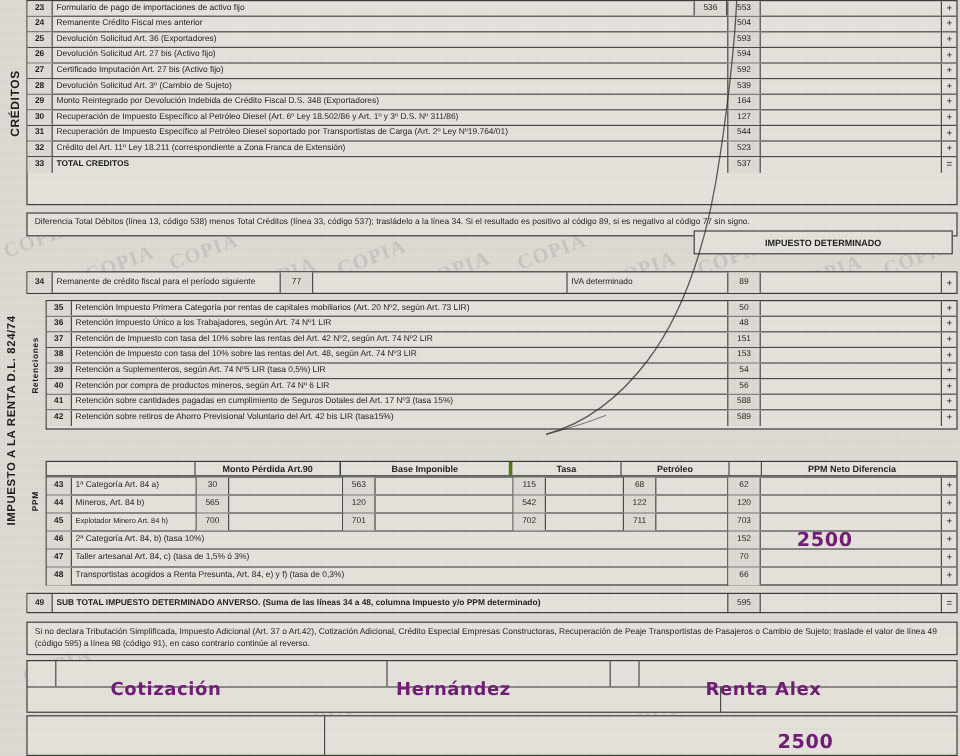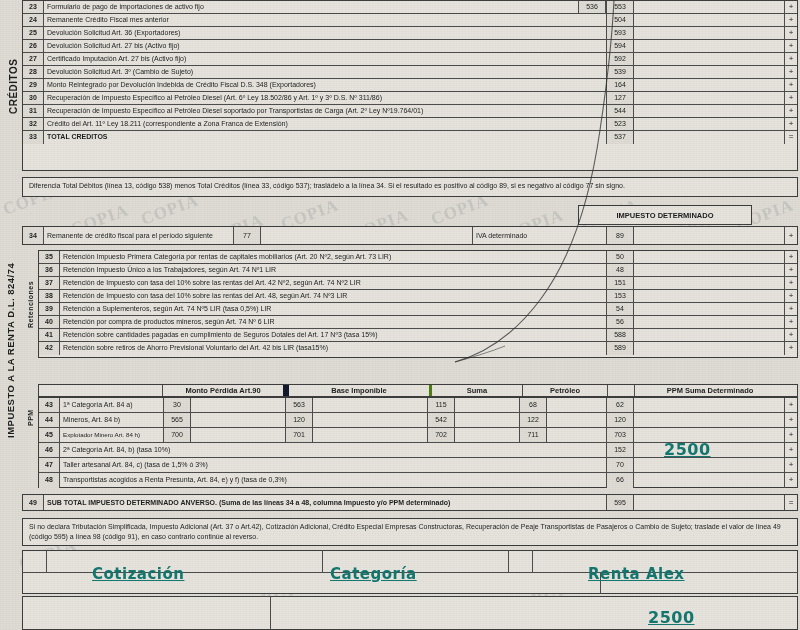--- a/index.html
+++ b/index.html
@@ -126,24 +126,23 @@
     text-align:center;
     font-weight:bold;
     font-size:7.5px;
     line-height:12px;
   }
 
   .handwrite{
     position:absolute;
     font-family:"DejaVu Sans", sans-serif;
     font-weight:bold;
-    color:#0f766e;
+    color:#701a75;
     z-index:40;
     letter-spacing:.5px;
-    text-decoration:underline;
   }
 
   .pen-line{
     position:absolute;
     z-index:35;
     pointer-events:none;
   }
 
   
   .idband{
@@ -279,21 +278,21 @@
       <div class="cplus">=</div>
     </div>
   </div>
 
   <div class="note" style="left:22px;top:177px;width:776px;height:20px;">
     <span>Diferencia Total Débitos (línea 13, código 538) menos Total Créditos (línea 33, código 537); trasládelo a la línea 34. Si el resultado es positivo al código 89, si es negativo al código 77 sin signo.</span>
   </div>
 
   <div class="vlabel" style="left:2px;top:205px;width:16px;height:290px;font-size:9.5px;">IMPUESTO A LA RENTA D.L. 824/74</div>
 
-  <div class="box" style="left:578px;top:205px;width:174px;height:20px;">
+  <div class="box" style="left:578px;top:192px;width:216px;height:20px;">
     <div class="hdrcell" style="line-height:19px;">IMPUESTO DETERMINADO</div>
   </div>
 
   <div class="box" style="left:22px;top:226px;width:776px;height:19px;">
     <div class="row" style="height:17px;border-bottom:none;">
       <div class="cno" style="line-height:17px;">34</div>
       <div class="cdesc" style="flex:0 0 186px;line-height:17px;">Remanente de crédito fiscal para el período siguiente</div>
       <div class="ccode" style="line-height:17px;">77</div>
       <div style="flex:1 1 auto;border-right:1px solid #4a4a4a;"></div>
       <div class="cdesc" style="flex:0 0 130px;line-height:17px;">IVA determinado</div>
@@ -362,26 +361,26 @@
       <div class="ccode">589</div>
       <div class="cval"></div>
       <div class="cplus">+</div>
     </div>
   </div>
 
   <div class="box" style="left:38px;top:384px;width:760px;height:13px;">
     <div class="row" style="height:11px;border-bottom:none;">
       <div class="cno" style="border-right:none;background:transparent;"></div>
       <div class="cdesc" style="flex:0 0 100px;border-right:1px solid #4a4a4a;"></div>
-      <div class="hdrcell" style="flex:0 0 120px;border-right:6px solid #0f172a;line-height:11px;">Monto Pérdida Art.90</div>
+      <div class="hdrcell" style="flex:0 0 120px;border-right:1px solid #0f172a;line-height:11px;">Monto Pérdida Art.90</div>
       <div class="hdrcell" style="flex:0 0 140px;border-right:3px solid #4d7c0f;line-height:11px;">Base Imponible</div>
-      <div class="hdrcell" style="flex:0 0 90px;border-right:1px solid #4a4a4a;line-height:11px;">Suma</div>
+      <div class="hdrcell" style="flex:0 0 90px;border-right:1px solid #4a4a4a;line-height:11px;">Tasa</div>
       <div class="hdrcell" style="flex:1 1 auto;border-right:1px solid #4a4a4a;line-height:11px;">Petróleo</div>
       <div class="ccode" style="border-left:none;line-height:11px;background:transparent;"></div>
-      <div class="hdrcell" style="flex:0 0 150px;line-height:11px;">PPM Suma Determinado</div>
+      <div class="hdrcell" style="flex:0 0 150px;line-height:11px;">PPM Neto Diferencia</div>
       <div class="cplus"></div>
     </div>
   </div>
 
   <div class="vlabel" style="left:24px;top:397px;width:12px;height:42px;font-size:7px;">PPM</div>
 
   <div class="box" style="left:38px;top:397px;width:760px;height:91px;">
 
     <div class="row" style="height:15px;">
       <div class="cno" style="line-height:14px;">43</div>
@@ -497,21 +496,21 @@
   <div style="position:absolute;left:270px;top:596px;width:1px;height:34px;background:#4a4a4a;z-index:11;"></div>
 
   <div class="idcell" style="left:28px;top:618px;width:238px;height:14px;font-size:5.8px;line-height:7px;">Declaro bajo juramento que los datos contenidos en esta declaración son expresión fiel de la verdad</div>
 
   <div class="idcell cen bold" style="left:273px;top:614px;width:18px;height:12px;border-right:1px solid #4a4a4a;line-height:12px;">98</div>
   <div class="idcell bold" style="left:296px;top:614px;width:300px;height:12px;line-height:12px;font-size:7px;">TOTAL A PAGAR DENTRO DEL PLAZO LEGAL</div>
   <div class="idcell cen" style="left:600px;top:612px;width:22px;height:14px;border:1px solid #4a4a4a;background:#dedbd4;line-height:13px;">91</div>
   <div class="idcell" style="left:624px;top:612px;width:168px;height:14px;border:1px solid #4a4a4a;background:#e9e6e0;"></div>
 
   <div class="handwrite" style="left:92px;top:565px;font-size:15px;">Cotización</div>
-  <div class="handwrite" style="left:330px;top:565px;font-size:15px;">Categoría</div>
+  <div class="handwrite" style="left:330px;top:565px;font-size:15px;">Hernández</div>
   <div class="handwrite" style="left:588px;top:565px;font-size:15px;">Renta Alex</div>
   <div class="handwrite" style="left:664px;top:440px;font-size:16px;">2500</div>
   <div class="handwrite" style="left:648px;top:608px;font-size:16px;">2500</div>
 
   <svg class="pen-line" width="800" height="630" style="left:0;top:0;">
     <path d="M614,0 C612,40 606,90 600,130 C590,200 570,260 540,300 C510,340 480,355 455,362" fill="none" stroke="#2b2b2b" stroke-width="1.1" opacity="0.75"></path>
     <path d="M455,362 C470,358 490,352 505,346" fill="none" stroke="#2b2b2b" stroke-width="1" opacity="0.55"></path>
   </svg>
 
 </div>

